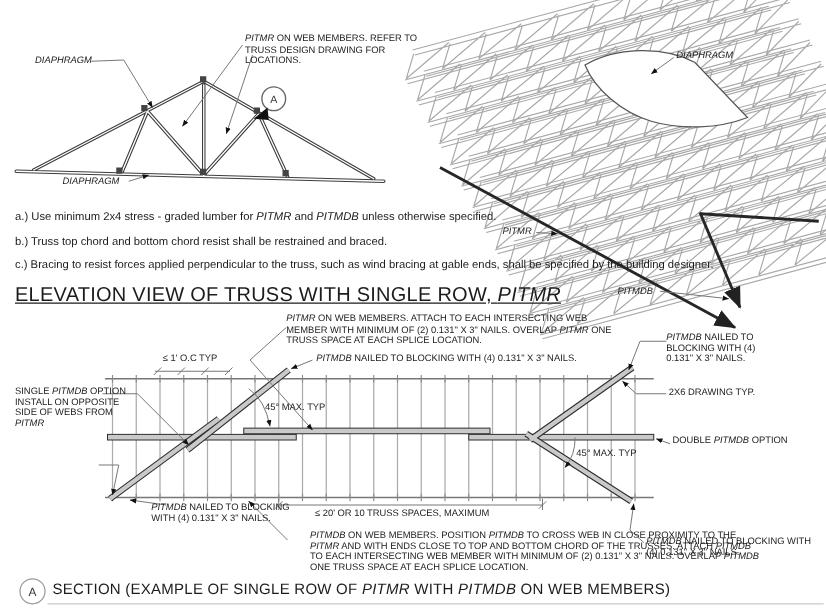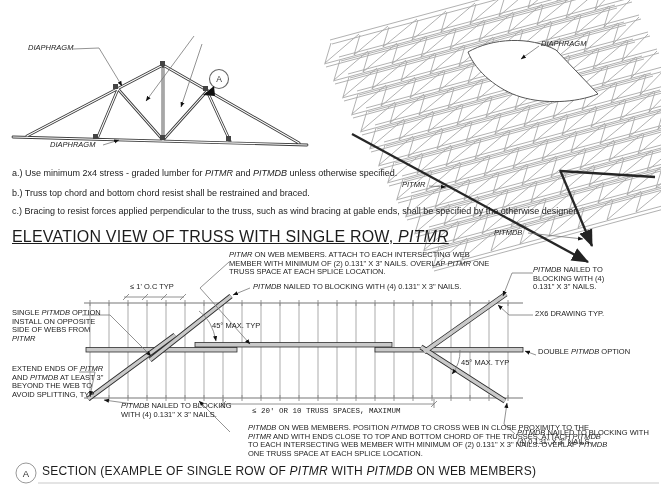--- a/index.html
+++ b/index.html
@@ -134,41 +134,41 @@
     </g>
 
     <g>
       <circle cx="26" cy="473" r="10" fill="#ffffff" stroke="#999" stroke-width="1"></circle>
       <text x="26" y="476.5" text-anchor="middle" font-size="9.5" fill="#333">A</text>
       <line x1="38" y1="483" x2="659" y2="483" stroke="#c9c9c9" stroke-width="1"></line>
     </g>
   </svg>
 
   <div class="ann nowrap" style="left:28px; top:44px;"><i>DIAPHRAGM</i></div>
+  <div class="ann" style="left:196px; top:27px; width:140px;"><i>PITMR</i> ON WEB MEMBERS. REFER TO TRUSS DESIGN DRAWING FOR LOCATIONS.</div>
   <div class="ann nowrap" style="left:50px; top:141px;"><i>DIAPHRAGM</i></div>
 
   <div class="ann nowrap" style="left:541px; top:40px;"><i>DIAPHRAGM</i></div>
   <div class="ann nowrap" style="left:402px; top:181px;"><i>PITMR</i></div>
   <div class="ann nowrap" style="left:494px; top:229px;"><i>PITMDB</i></div>
 
   <div class="note" style="left:12px; top:168px; width:600px;">a.) Use minimum 2x4 stress - graded lumber for <i>PITMR</i> and <i>PITMDB</i> unless otherwise specified.</div>
   <div class="note" style="left:12px; top:188px; width:600px;">b.) Truss top chord and bottom chord resist shall be restrained and braced.</div>
-  <div class="note hang" style="left:12px; top:206px; width:588px;">c.) Bracing to resist forces applied perpendicular to the truss, such as wind bracing at gable ends, shall be specified by the otherwise designer.</div>
+  <div class="note hang" style="left:12px; top:206px; width:588px;">c.) Bracing to resist forces applied perpendicular to the truss, such as wind bracing at gable ends, shall be specified by the building designer.</div>
 
   <div class="title-el" style="left:12px; top:228px;">ELEVATION VIEW OF TRUSS WITH SINGLE ROW, <i>PITMR</i></div>
 
   <div class="ann" style="left:229px; top:251px; width:268px;"><i>PITMR</i> ON WEB MEMBERS. ATTACH TO EACH INTERSECTING WEB MEMBER WITH MINIMUM OF (2) 0.131" X 3" NAILS. OVERLAP <i>PITMR</i> ONE TRUSS SPACE AT EACH SPLICE LOCATION.</div>
   <div class="ann nowrap" style="left:253px; top:283px;"><i>PITMDB</i> NAILED TO BLOCKING WITH  (4) 0.131" X 3" NAILS.</div>
   <div class="ann ctr" style="left:116px; top:283px; width:72px;">≤ 1' O.C TYP</div>
   <div class="ann" style="left:533px; top:266px; width:84px;"><i>PITMDB</i> NAILED TO BLOCKING WITH (4) 0.131" X 3" NAILS.</div>
   <div class="ann nowrap" style="left:535px; top:310px;">2X6 DRAWING TYP.</div>
   <div class="ann nowrap" style="left:538px; top:348px;">DOUBLE <i>PITMDB</i> OPTION</div>
   <div class="ann nowrap" style="left:461px; top:359px;">45° MAX. TYP</div>
   <div class="ann" style="left:12px; top:309px; width:94px;">SINGLE <i>PITMDB</i> OPTION INSTALL ON OPPOSITE SIDE OF WEBS FROM <i>PITMR</i></div>
-  <div class="ann" style="left:12px; top:365px; width:96px;">EXTEND ENDS OF <i>PITMR</i> AND <i>PITMDB</i> AT LEAST 3" BEYOND THE WEB TO AVOID SPLITTING, TYP.</div>
   <div class="ann nowrap" style="left:212px; top:322px;">45° MAX. TYP</div>
   <div class="ann" style="left:121px; top:402px; width:112px;"><i>PITMDB</i> NAILED TO BLOCKING WITH  (4) 0.131" X 3" NAILS.</div>
-  <div class="ann nowrap" style="left:252px; top:407px;font-family:Liberation Mono, monospace;">≤ 20' OR 10 TRUSS SPACES, MAXIMUM</div>
+  <div class="ann nowrap" style="left:252px; top:407px;">≤ 20' OR 10 TRUSS SPACES, MAXIMUM</div>
   <div class="ann" style="left:248px; top:424px; width:362px;"><i>PITMDB</i> ON WEB MEMBERS. POSITION <i>PITMDB</i> TO CROSS WEB IN CLOSE PROXIMITY TO THE <i>PITMR</i> AND WITH ENDS CLOSE TO TOP AND BOTTOM CHORD OF THE TRUSSES. ATTACH <i>PITMDB</i> TO EACH INTERSECTING WEB MEMBER WITH MINIMUM OF (2) 0.131" X 3" NAILS. OVERLAP <i>PITMDB</i> ONE TRUSS SPACE AT EACH SPLICE LOCATION.</div>
   <div class="ann" style="left:517px; top:429px; width:140px;"><i>PITMDB</i> NAILED TO BLOCKING WITH  (4) 0.131" X 3" NAILS.</div>
 
   <div class="title-sec" style="left:42px; top:464px;">SECTION (EXAMPLE OF SINGLE ROW OF <i>PITMR</i> WITH <i>PITMDB</i> ON WEB MEMBERS)</div>
 </div>
 
 </body></html>

